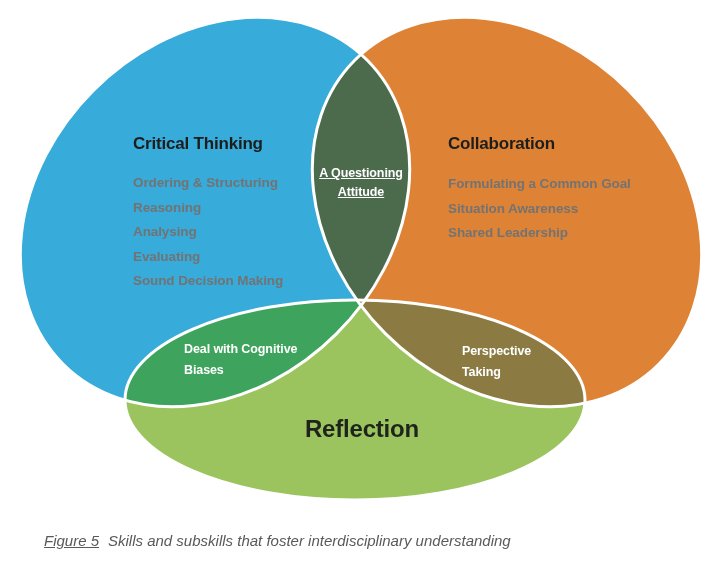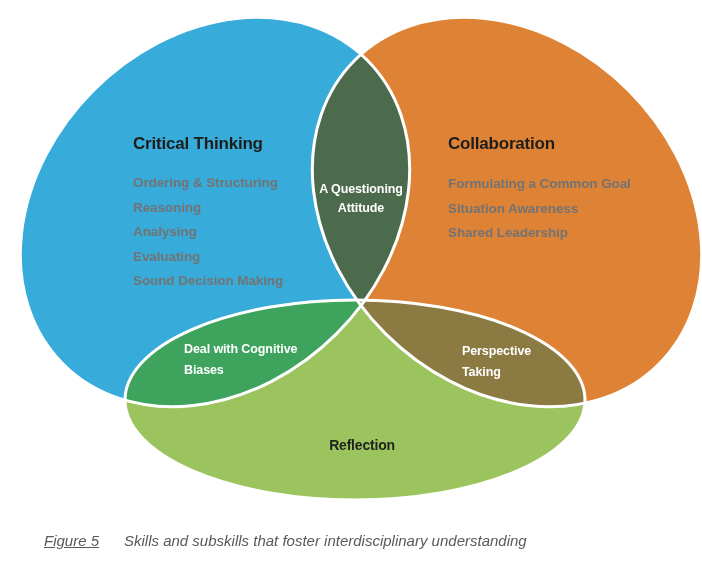--- a/index.html
+++ b/index.html
@@ -19,24 +19,24 @@
     font-size: 17px;
     font-weight: bold;
     letter-spacing: -0.2px;
     color: #1d1d1b;
     white-space: nowrap;
   }
   .ct-title     { left: 133px; top: 122px; }
   .collab-title { left: 448px; top: 122px; }
   .reflection-title {
     position: absolute;
-    left: 262px; top: 425px;
+    left: 262px; top: 403px;
     width: 200px;
     text-align: center;
-    font-size: 14px;
+    font-size: 24px;
     font-weight: bold;
     letter-spacing: -0.2px;
     color: #1e241c;
   }
 
   .item-list {
     position: absolute;
     font-size: 13.5px;
     font-weight: bold;
     letter-spacing: -0.1px;
@@ -47,35 +47,35 @@
   .ct-items     { left: 133px; top: 159px; }
   .collab-items { left: 448px; top: 160px; }
 
   .overlap-label {
     position: absolute;
     font-size: 12.5px;
     font-weight: bold;
     color: #ffffff;
     letter-spacing: -0.1px;
   }
-  .qa-label  { left: 302px; top: 168px; width: 118px; text-align: center; line-height: 19px; }
+  .qa-label  { left: 302px; top: 152px; width: 118px; text-align: center; line-height: 19px; text-decoration: underline; }
   .dcb-label { left: 184px; top: 327px; width: 138px; line-height: 21px; }
   .pt-label  { left: 462px; top: 329px; width: 96px;  line-height: 21px; }
 
   .caption {
     position: absolute;
     top: 520px;
     left: 0;
     width: 702px;
     font-style: italic;
     font-size: 15px;
     color: #58595b;
   }
   .caption-label { position: absolute; left: 44px;  top: 0; white-space: nowrap; text-decoration: underline; }
-  .caption-text  { position: absolute; left: 124px; top: 0; white-space: nowrap; text-align: center; }
+  .caption-text  { position: absolute; left: 108px; top: 0; white-space: nowrap; text-align: center; }
 </style>
 </head>
 <body>
 
 <div class="stage">
 
   <svg class="venn-svg" width="702" height="500" viewBox="0 0 702 500">
     <defs>
       <clipPath id="clipBlue">
         <ellipse cx="215" cy="200" rx="215" ry="172" transform="rotate(-45 215 200)"></ellipse>

